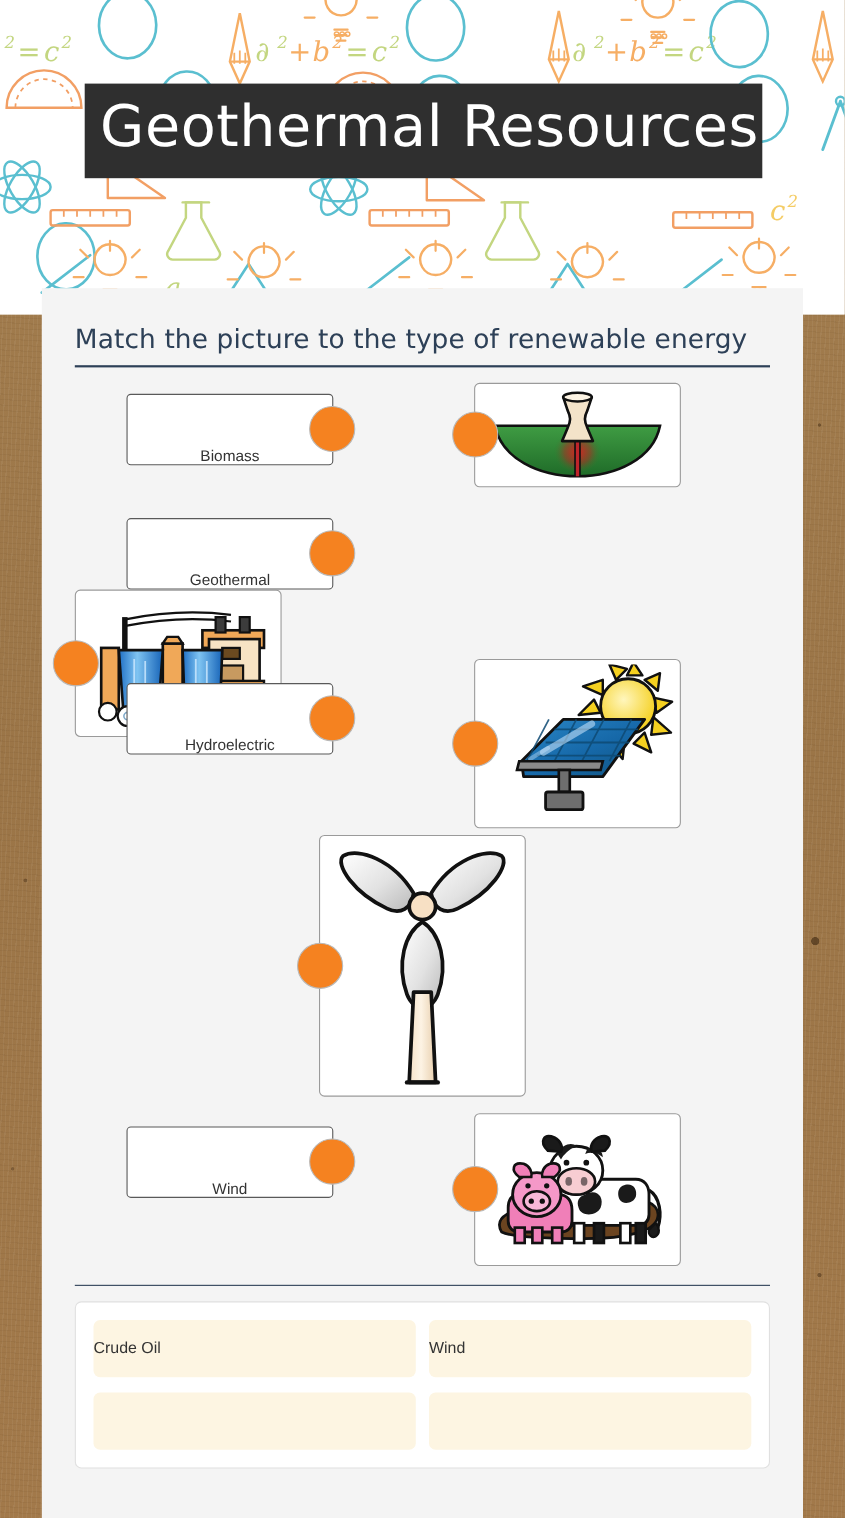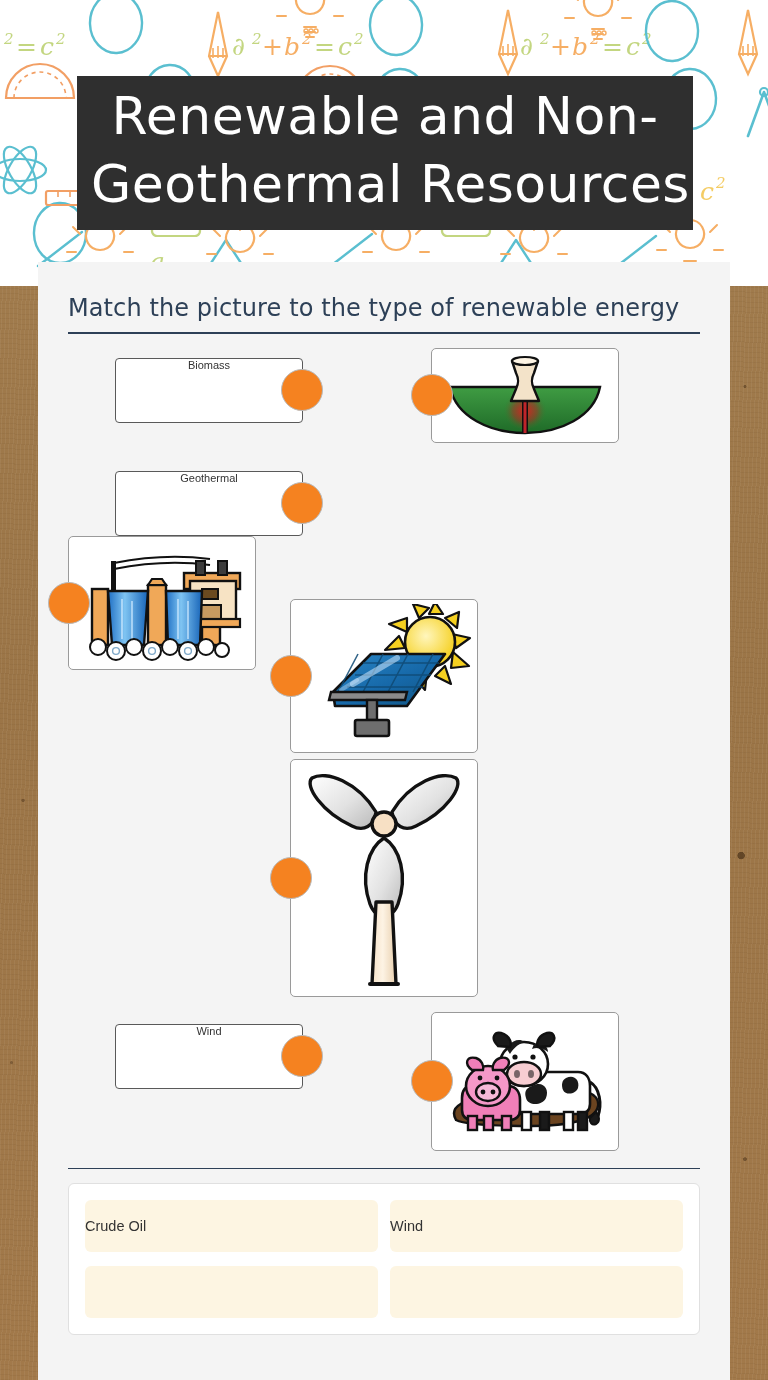--- a/index.html
+++ b/index.html
@@ -111,24 +111,24 @@
   }
 
   .label-card {
     position: relative;
     width: 188px;
     min-height: 65px;
     background: #ffffff;
     border: 1px solid #595959;
     border-radius: 4px;
     display: flex;
-    align-items: flex-start;
+    align-items: flex-end;
     justify-content: center;
     color: #333333;
-    font-size: 11px;
+    font-size: 14px;
   }
   .label-card .card-text { pointer-events: none; }
 
   .connector-dot {
     position: absolute;
     width: 42px; height: 42px;
     border-radius: 50%;
     background: #f58220;
     border: 1.5px solid #b9b9b9;
     box-sizing: border-box;
@@ -304,21 +304,20 @@
     <use href="#bulb" x="534" y="252"></use>
     <use href="#bulb" x="690" y="248"></use>
     <use href="#bulb" x="310" y="14"></use>
     <use href="#bulb" x="598" y="16"></use>
 
     <use href="#flask" x="176" y="206"></use>
     <use href="#flask" x="466" y="206"></use>
   </svg>
 
   <div id="title-plate">
-    <div class="title-line">Renewable and Non-</div>
     <div class="title-line">Geothermal Resources</div>
   </div>
 </div>
 
 <div id="worksheet-panel">
 
   <div class="section-heading">Match the picture to the type of renewable energy</div>
   <div class="heading-rule"></div>
 
   <div id="match-area">
@@ -410,20 +409,26 @@
               <circle cx="42" cy="110" r="3.4"></circle>
                 <circle cx="78" cy="110" r="3.4"></circle>
                 <circle cx="114" cy="110" r="3.4"></circle>
             </g>
           </svg>
         </div>
       </div>
     </div>
 
     <div class="match-row" style="height:160px;">
+      <div class="label-col" style="padding-top:22px;">
+        <div class="label-card">
+          <span class="card-text">Hydroelectric</span>
+          <span class="connector-dot dot-right"></span>
+        </div>
+      </div>
       <div class="image-col">
         <div class="image-card" style="width:188px;height:154px;">
           <span class="connector-dot dot-left"></span>
           <svg class="art" width="178" height="144" viewBox="0 0 178 144">
             <defs>
               <radialGradient id="sunfill" cx="42%" cy="38%" r="62%">
                 <stop offset="0%" stop-color="#fff6bd"></stop>
                 <stop offset="100%" stop-color="#f5d020"></stop>
               </radialGradient>
               <linearGradient id="panelfill" x1="0" y1="0" x2="1" y2="1">

